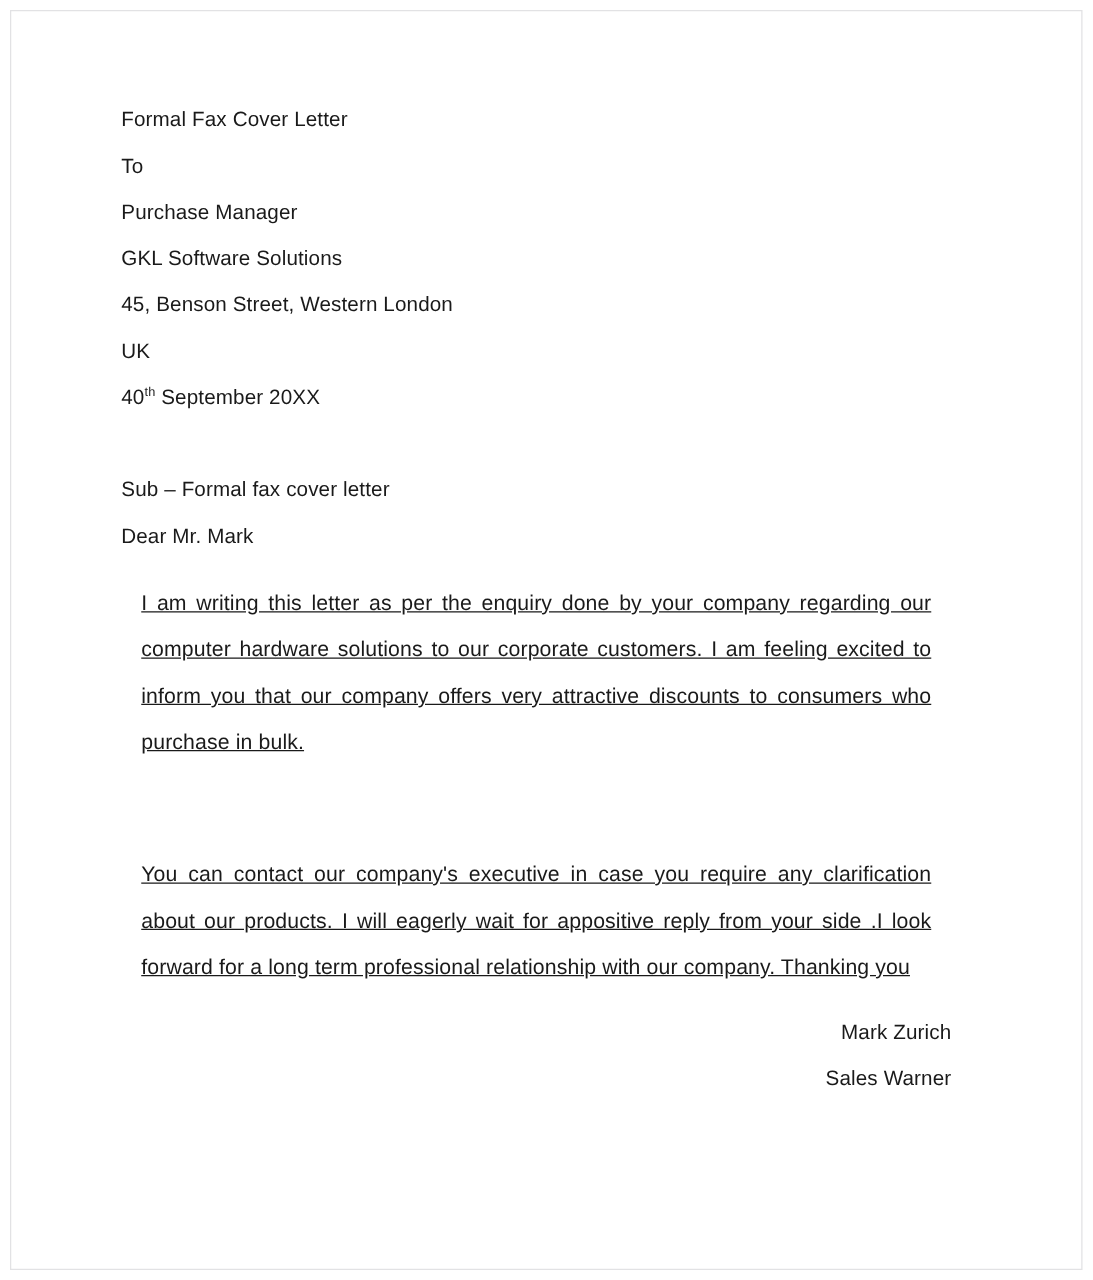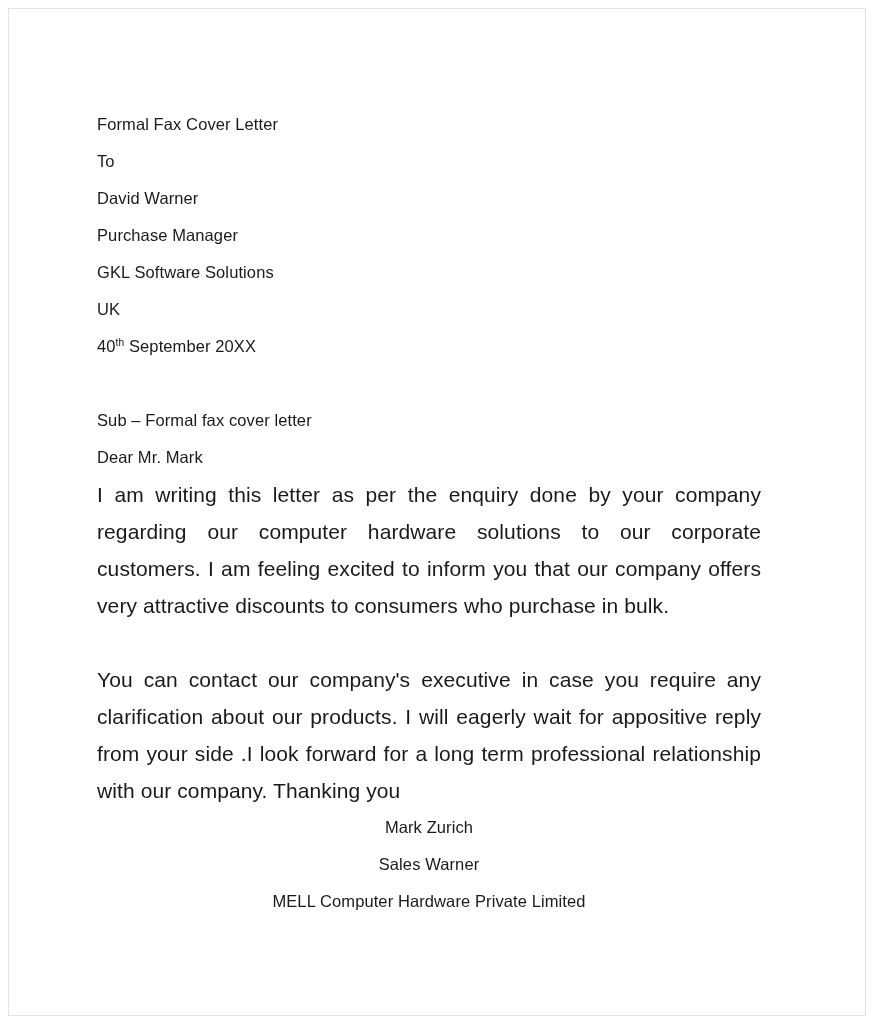--- a/index.html
+++ b/index.html
@@ -28,83 +28,83 @@
     top: 8px;
     right: 8px;
     bottom: 8px;
     border: 1px solid #e2e2e4;
     box-sizing: border-box;
     pointer-events: none;
   }
   .letter {
     position: absolute;
     left: 97px;
-    top: 106px;
+    top: 78px;
     width: 664px;
   }
   .line {
     font-size: 16.5px;
     line-height: 37px;
     letter-spacing: 0.1px;
     white-space: pre-wrap;
   }
   .header-block .line {
     text-align: left;
   }
   .para {
-    font-size: 21px;
+    font-size: 17px;
     line-height: 37px;
     text-align: justify;
     text-justify: inter-word;
     letter-spacing: 0.1px;
-    margin: 0;
+    margin: 16px;
+    text-decoration: underline;
   }
   .spacer {
     height: 37px;
   }
   .sign-block .line {
-    text-align: center;
+    text-align: right;
   }
   sup {
     font-size: 0.62em;
     vertical-align: super;
     line-height: 0;
   }
 </style>
 </head>
 <body>
 
 <div class="page">
 
   <div class="page-frame"></div>
 
   <div class="letter">
 
     <div class="header-block">
       <div class="line">Formal Fax Cover Letter</div>
       <div class="line">To</div>
-      <div class="line">David Warner</div>
       <div class="line">Purchase Manager</div>
       <div class="line">GKL Software Solutions</div>
+      <div class="line">45, Benson Street, Western London</div>
       <div class="line">UK</div>
       <div class="line"><span>40</span><sup>th</sup><span> September 20XX</span></div>
     </div>
 
     <div class="spacer"></div>
 
     <div class="line">Sub – Formal fax cover letter</div>
 
     <div class="line">Dear Mr. Mark</div>
 
     <p class="para">I am writing this letter as per the enquiry done by your company regarding our computer hardware solutions to our corporate customers. I am feeling excited to inform you that our company offers very attractive discounts to consumers who purchase in bulk.</p>
 
     <div class="spacer"></div>
 
     <p class="para">You can contact our company's executive in case you require any clarification about our products. I will eagerly wait for appositive reply from your side .I look forward for a long term professional relationship with our company. Thanking you</p>
 
     <div class="sign-block">
       <div class="line">Mark Zurich</div>
       <div class="line">Sales Warner</div>
-      <div class="line">MELL Computer Hardware Private Limited</div>
     </div>
 
   </div>
 </div>
 
 </body></html>

